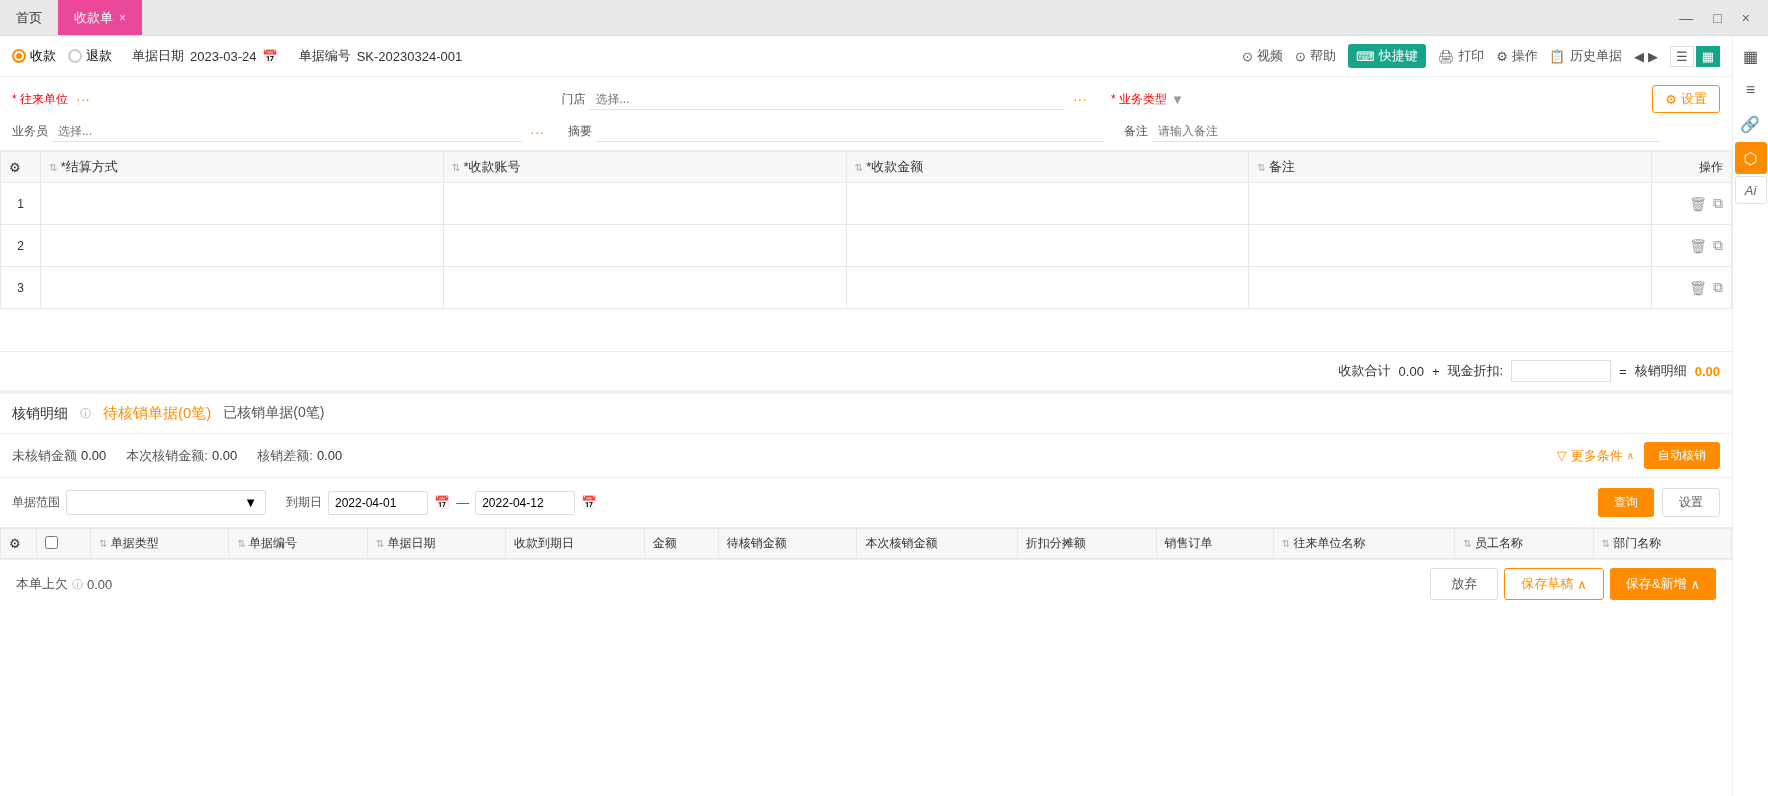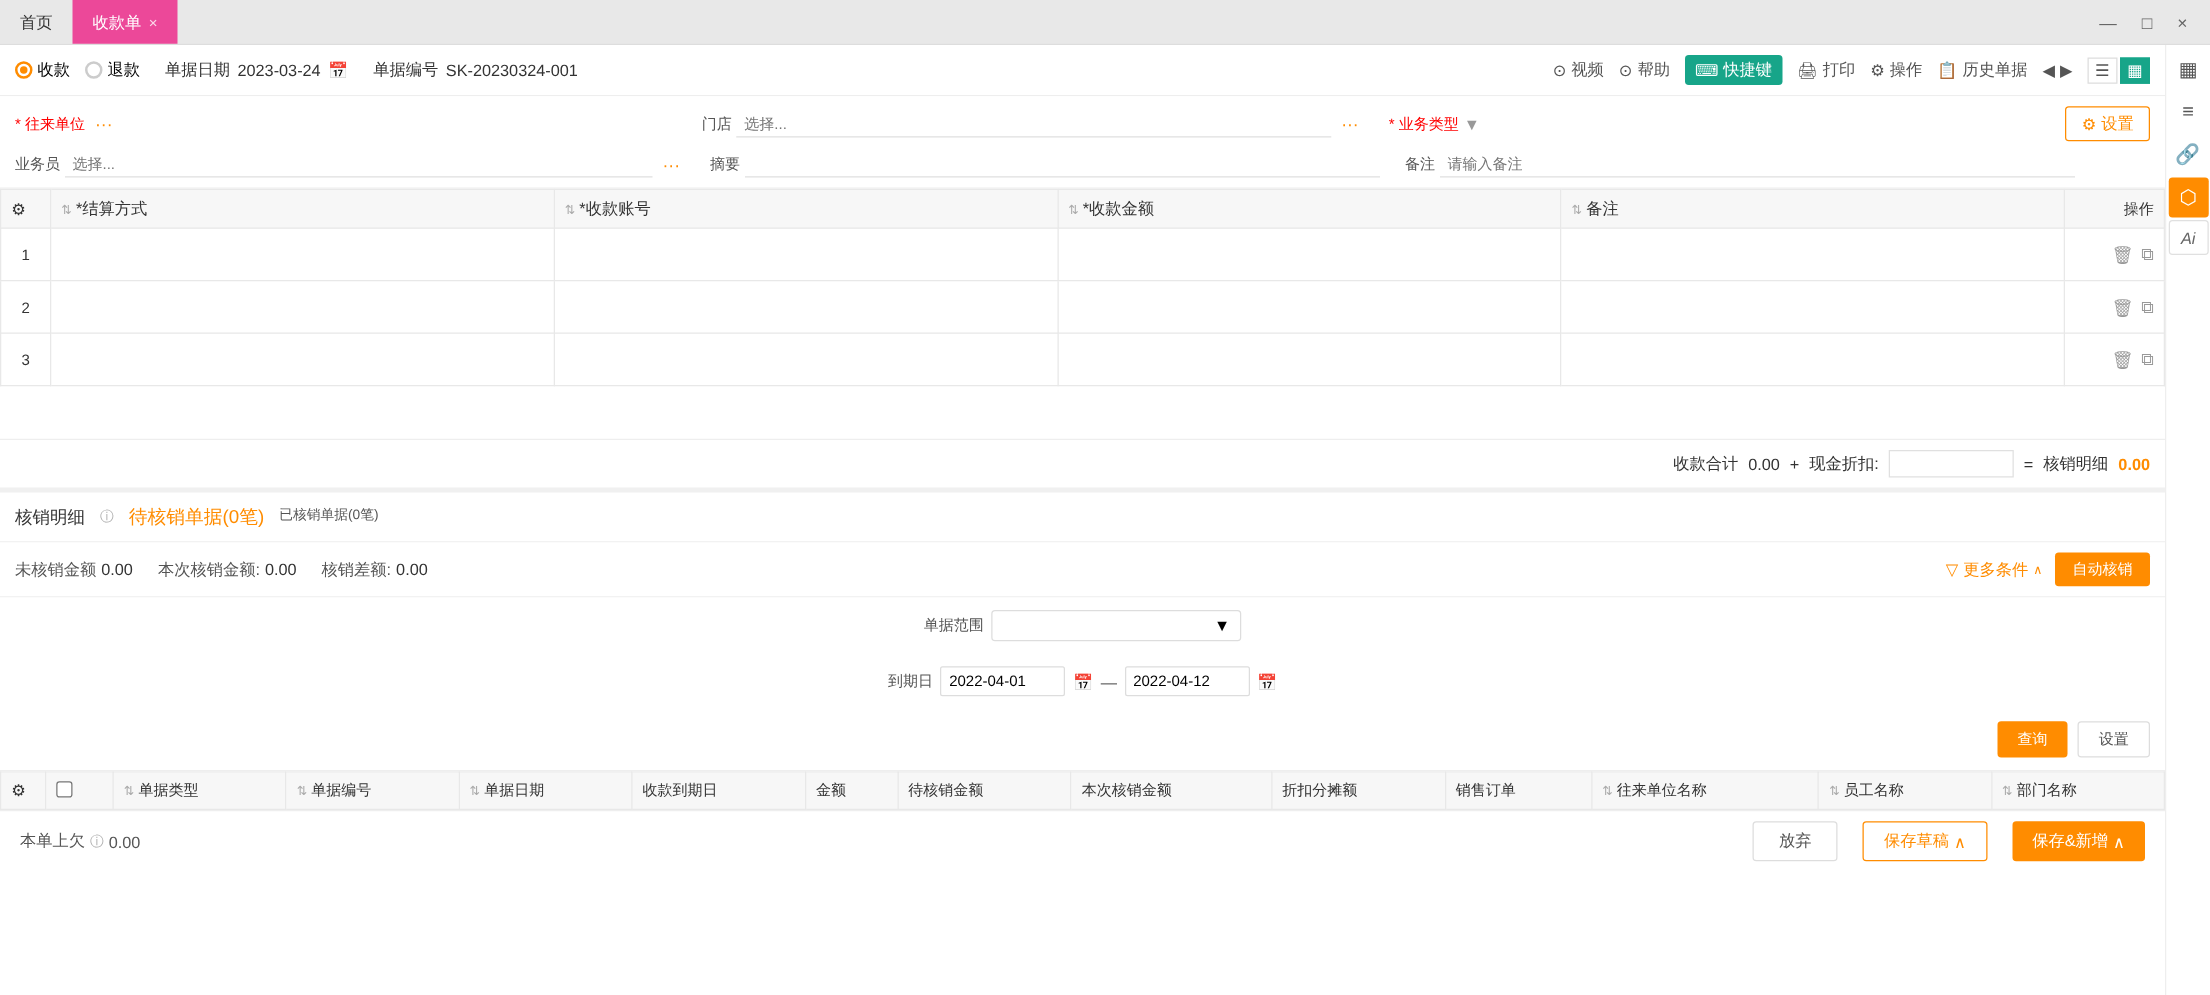--- a/index.html
+++ b/index.html
@@ -95,38 +95,38 @@
 
     
     .section-container { background: #fff; border-top: 4px solid #f0f0f0; }
     .section-header {
       display: flex; align-items: center; padding: 10px 12px; gap: 12px;
       border-bottom: 1px solid #eee;
     }
     .section-title { font-size: 14px; font-weight: normal; color: #333; }
     .section-tabs { display: flex; gap: 12px; }
     .section-tab { color: #ff8c00; cursor: pointer; font-size: 15px; }
-    .section-tab-plain { color: #555; cursor: pointer; font-size: 11px; }
+    .section-tab-plain { color: #555; cursor: pointer; font-size: 14px; }
 
     .stats-row {
       display: flex; align-items: center; padding: 8px 12px; gap: 20px;
       border-bottom: 1px solid #eee; background: #fff;
     }
     .stat-item { display: flex; align-items: center; gap: 4px; font-size: 12px; color: #555; }
     .stat-value { color: #333; }
     .stats-right { margin-left: auto; display: flex; align-items: center; gap: 10px; }
     .filter-btn { color: #ff8c00; cursor: pointer; font-size: 12px; display: flex; align-items: center; gap: 4px; }
     .auto-btn {
       background: #ff8c00; color: #fff; border: none; padding: 5px 14px;
       border-radius: 3px; cursor: pointer; font-size: 12px;
     }
 
     .filter-row {
       display: flex; align-items: center; padding: 10px 12px; gap: 20px;
-      border-bottom: 1px solid #eee; background: #fff; flex-direction: column;
+      border-bottom: 1px solid #eee; background: #fff;
     }
     .filter-field { display: flex; align-items: center; gap: 6px; }
     .filter-label { color: #555; font-size: 12px; white-space: nowrap; }
     .filter-select-box {
       display: flex; align-items: center; border: 1px solid #ddd;
       padding: 4px 8px; border-radius: 3px; cursor: pointer; min-width: 200px;
       background: #fff; gap: 4px;
     }
     .filter-select-text { flex: 1; font-size: 12px; color: #999; }
     .date-input {
@@ -151,21 +151,21 @@
       text-align: left; font-weight: normal; color: #333; font-size: 12px;
       white-space: nowrap;
     }
 
     
     .footer {
       display: flex; align-items: center; padding: 8px 16px; border-top: 1px solid #eee;
       background: #fff; gap: 16px;
     }
     .footer-stat { display: flex; align-items: center; gap: 4px; font-size: 12px; color: #555; }
-    .footer-right { margin-left: auto; display: flex; gap: 20px; }
+    .footer-right { margin-left: auto; display: flex; gap: 6px; }
     .btn-abandon {
       background: #fff; border: 1px solid #ddd; color: #555; padding: 6px 20px;
       border-radius: 3px; cursor: pointer; font-size: 13px;
     }
     .btn-draft {
       background: #fff; border: 1px solid #ff8c00; color: #ff8c00; padding: 6px 16px;
       border-radius: 3px; cursor: pointer; font-size: 13px; display: flex; align-items: center; gap: 4px;
     }
     .btn-save {
       background: #ff8c00; border: none; color: #fff; padding: 6px 16px;

